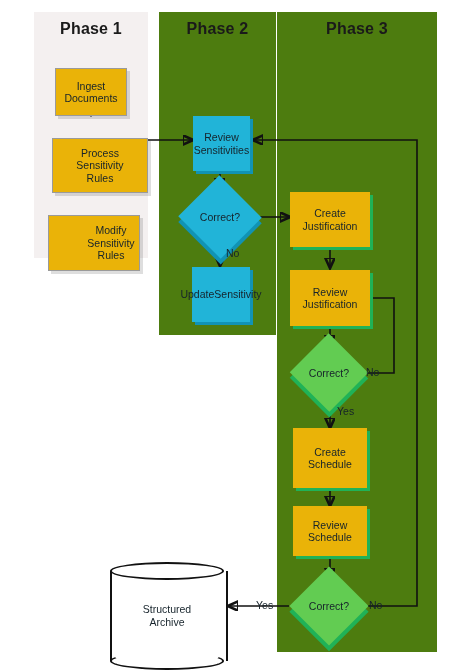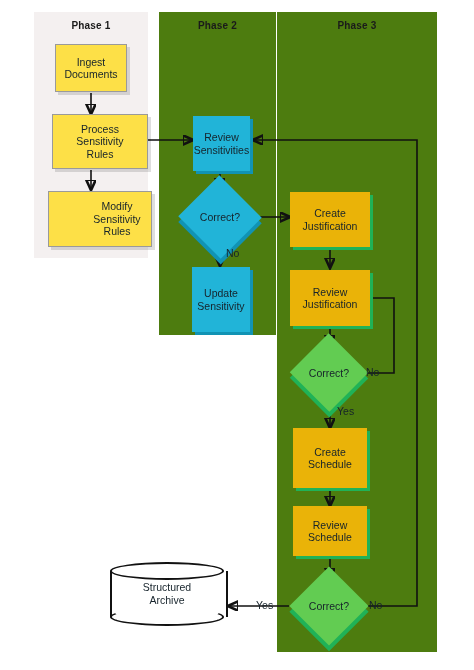--- a/index.html
+++ b/index.html
@@ -1,25 +1,25 @@
 <!DOCTYPE html>
 <html><head>
 <meta charset="utf-8">
 <style>
   html,body{margin:0;padding:0;background:#ffffff;}
   body{width:474px;height:670px;font-family:"Liberation Sans",sans-serif;}
   #stage{position:relative;width:474px;height:670px;overflow:hidden;background:#fff;}
 
   .band{position:absolute;}
-  .band-label{position:absolute;width:100%;text-align:center;font-weight:bold;font-size:10px;color:#1a1a1a;letter-spacing:.2px;}
+  .band-label{position:absolute;width:100%;text-align:center;font-weight:bold;font-size:16px;color:#1a1a1a;letter-spacing:.2px;}
 
   .node{position:absolute;box-sizing:border-box;display:flex;align-items:center;justify-content:center;text-align:center;line-height:1.18;color:#16232b;font-size:10.5px;}
 
   
-  .box-grey{background:#fde047;border:1px solid #9a9a9a;box-shadow:3px 3px 0 rgba(0,0,0,.13);}
+  .box-grey{background:#eab308;border:1px solid #9a9a9a;box-shadow:3px 3px 0 rgba(0,0,0,.13);margin-top:24px;}
   
   .box-teal{background:#21b4d8;box-shadow:3px 3px 0 #1193b4;}
   
   .box-green{background:#eab308;box-shadow:3px 3px 0 #20b257;}
 
   .diamond{position:absolute;text-align:right;}
   .diamond .dshape{position:absolute;inset:0;transform:rotate(45deg);}
   .diamond .dlabel{position:absolute;inset:0;display:flex;align-items:center;justify-content:center;font-size:10.5px;color:#16232b;}
   .dia-teal .dshape{background:#21b4d8;box-shadow:4px 4px 0 #1193b4;}
   .dia-green .dshape{background:#62cc52;box-shadow:4px 4px 0 #20b257;}
@@ -86,39 +86,39 @@
     <span>Ingest</span>
     <span>Documents</span>
   </div>
 
   <div class="node box-grey" style="left:52px;top:114px;width:96px;height:55px;flex-direction:column;">
     <span>Process</span>
     <span>Sensitivity</span>
     <span>Rules</span>
   </div>
 
-  <div class="node box-grey" style="left:48px;top:191px;width:104px;height:56px;flex-direction:column;padding-left:34px;">
+  <div class="node box-grey" style="left:48px;top:191px;width:92px;height:56px;flex-direction:column;padding-left:34px;">
     <span>Modify</span>
     <span>Sensitivity</span>
     <span>Rules</span>
   </div>
 
   <div class="node box-teal" style="left:193px;top:116px;width:57px;height:55px;flex-direction:column;">
     <span>Review</span>
     <span>Sensitivities</span>
   </div>
 
   <div class="diamond dia-teal" style="left:190px;top:188px;width:60px;height:58px;">
     <div class="dshape"></div>
     <div class="dlabel">Correct?</div>
   </div>
 
   <div class="lbl" style="left:226px;top:247px;">No</div>
 
-  <div class="node box-teal" style="left:192px;top:267px;width:58px;height:65px;flex-direction:column;">
+  <div class="node box-teal" style="left:192px;top:267px;width:58px;height:55px;">
     <span>Update</span>
     <span>Sensitivity</span>
   </div>
 
   <div class="node box-green" style="left:290px;top:192px;width:80px;height:55px;flex-direction:column;">
     <span>Create</span>
     <span>Justification</span>
   </div>
 
   <div class="node box-green" style="left:290px;top:270px;width:80px;height:56px;flex-direction:column;">
@@ -145,21 +145,21 @@
   </div>
 
   <div class="diamond dia-green" style="left:301px;top:578px;width:56px;height:56px;">
     <div class="dshape"></div>
     <div class="dlabel">Correct?</div>
   </div>
 
   <div class="lbl" style="left:369px;top:599px;">No</div>
   <div class="lbl" style="left:256px;top:599px;">Yes</div>
 
-  <div class="cyl" style="left:110px;top:562px;width:114px;height:64px;">
+  <div class="cyl" style="left:110px;top:562px;width:114px;height:108px;">
     <div class="cbody"></div>
     <div class="cbot"></div>
     <div class="ctop"></div>
     <div class="ctext">
       <span>Structured</span>
       <span>Archive</span>
     </div>
   </div>
 
 </div>

